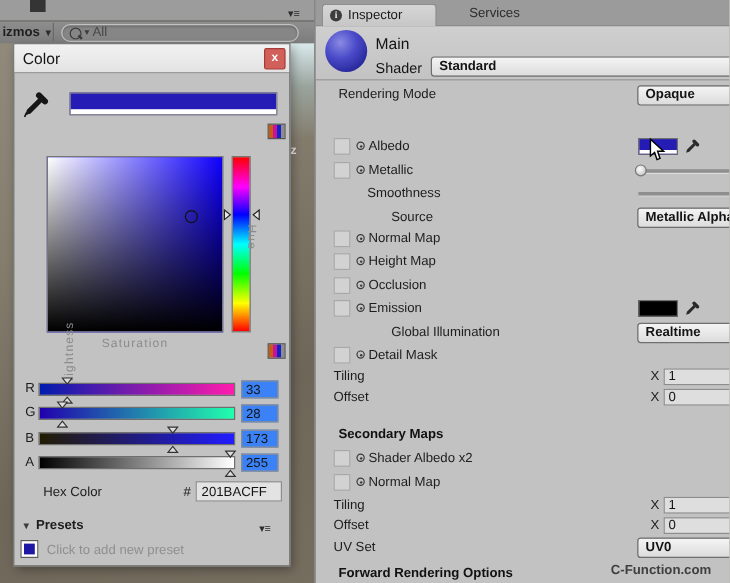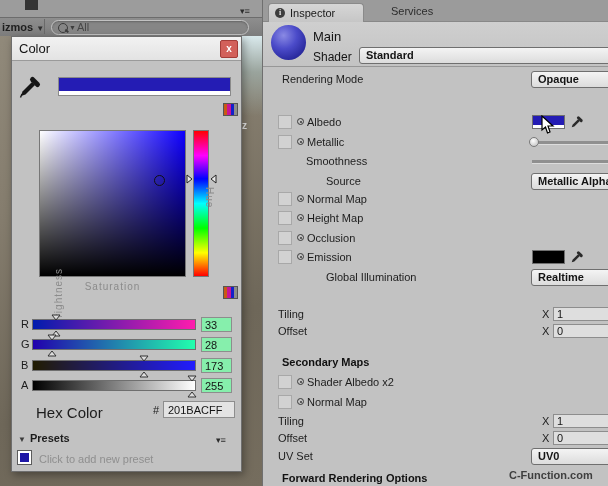--- a/index.html
+++ b/index.html
@@ -59,23 +59,23 @@
   .ha-right{left:198px;top:137px;}
   
   .chrow{position:absolute;left:0;width:231px;height:18px;}
   .chrow .cl{position:absolute;left:9px;top:1px;font-size:11px;color:#1c1c1c;}
   .chtrack{position:absolute;left:20px;top:2px;width:164px;height:11px;border:1px solid #6f6f6f;box-sizing:border-box;}
   .tr-r{background:linear-gradient(to right,#001CAD,#FF1CAD);}
   .tr-g{background:linear-gradient(to right,#2100AD,#21FFAD);}
   .tr-b{background:linear-gradient(to right,#211C00,#211CFF);}
   .tr-a{background:linear-gradient(to right,#000,#fff);}
   .handle{position:absolute;top:-6px;width:10px;height:23px;}
-  .chval{position:absolute;left:189px;top:0px;width:31px;height:15px;background:#86efac;
+  .chval{position:absolute;left:189px;top:0px;width:31px;height:15px;background:#3b82f6;
     border:1px solid #8d8d8d;font-size:11px;color:#141414;padding:0 0 0 3px;box-sizing:border-box;line-height:13px;}
-  .hexlabel{position:absolute;left:24px;top:367px;font-size:15px;color:#1c1c1c;}
+  .hexlabel{position:absolute;left:24px;top:367px;font-size:11px;color:#1c1c1c;}
   .hexhash{position:absolute;left:141px;top:367px;font-size:11px;color:#1c1c1c;}
   .hexfield{position:absolute;left:151px;top:364px;width:72px;height:17px;background:#e3e3e3;
     border:1px solid #8d8d8d;font-size:11px;color:#141414;padding-left:4px;box-sizing:border-box;line-height:15px;}
   .presets-h{position:absolute;left:6px;top:395px;font-size:11px;color:#1c1c1c;font-weight:bold;}
   .presets-h .tri{font-size:8px;color:#3c3c3c;margin-right:4px;}
   .presets-menu{position:absolute;left:204px;top:398px;}
   .preset-swatch{position:absolute;left:5px;top:413px;width:15px;height:15px;border:1px solid #5c5c5c;
     background:#fff;box-sizing:border-box;}
   .preset-swatch i{position:absolute;left:2px;top:2px;right:2px;bottom:2px;background:#1e17a6;}
   .preset-hint{position:absolute;left:27px;top:416px;font-size:11px;color:#8f8f8f;}
@@ -331,20 +331,27 @@
         <path d="M3 23 L4.5 18.5 L14 9 L17 12 L7.5 21.5 Z" fill="#2a2a2a"></path>
         <path d="M14.5 6.5 L19.5 11.5" stroke="#2a2a2a" stroke-width="5" stroke-linecap="round"></path>
       </svg>
     </div>
 
     <div class="ir" style="top:269px">
       <span class="lab" style="left:63px">Global Illumination</span>
       <div class="dropdown dd-row">Realtime</div>
     </div>
 
+    <div class="ir" style="top:288px">
+      <span class="slot"></span>
+      <span class="tgt">
+          <i></i>
+        </span>
+      <span class="lab" style="left:44px">Detail Mask</span>
+    </div>
 
     <div class="ir" style="top:306px">
       <span class="lab" style="left:15px">Tiling</span>
       <span class="xlab">X</span>
       <input class="xfield" value="1" style="">
     </div>
 
     <div class="ir" style="top:323px">
       <span class="lab" style="left:15px">Offset</span>
       <span class="xlab">X</span>

